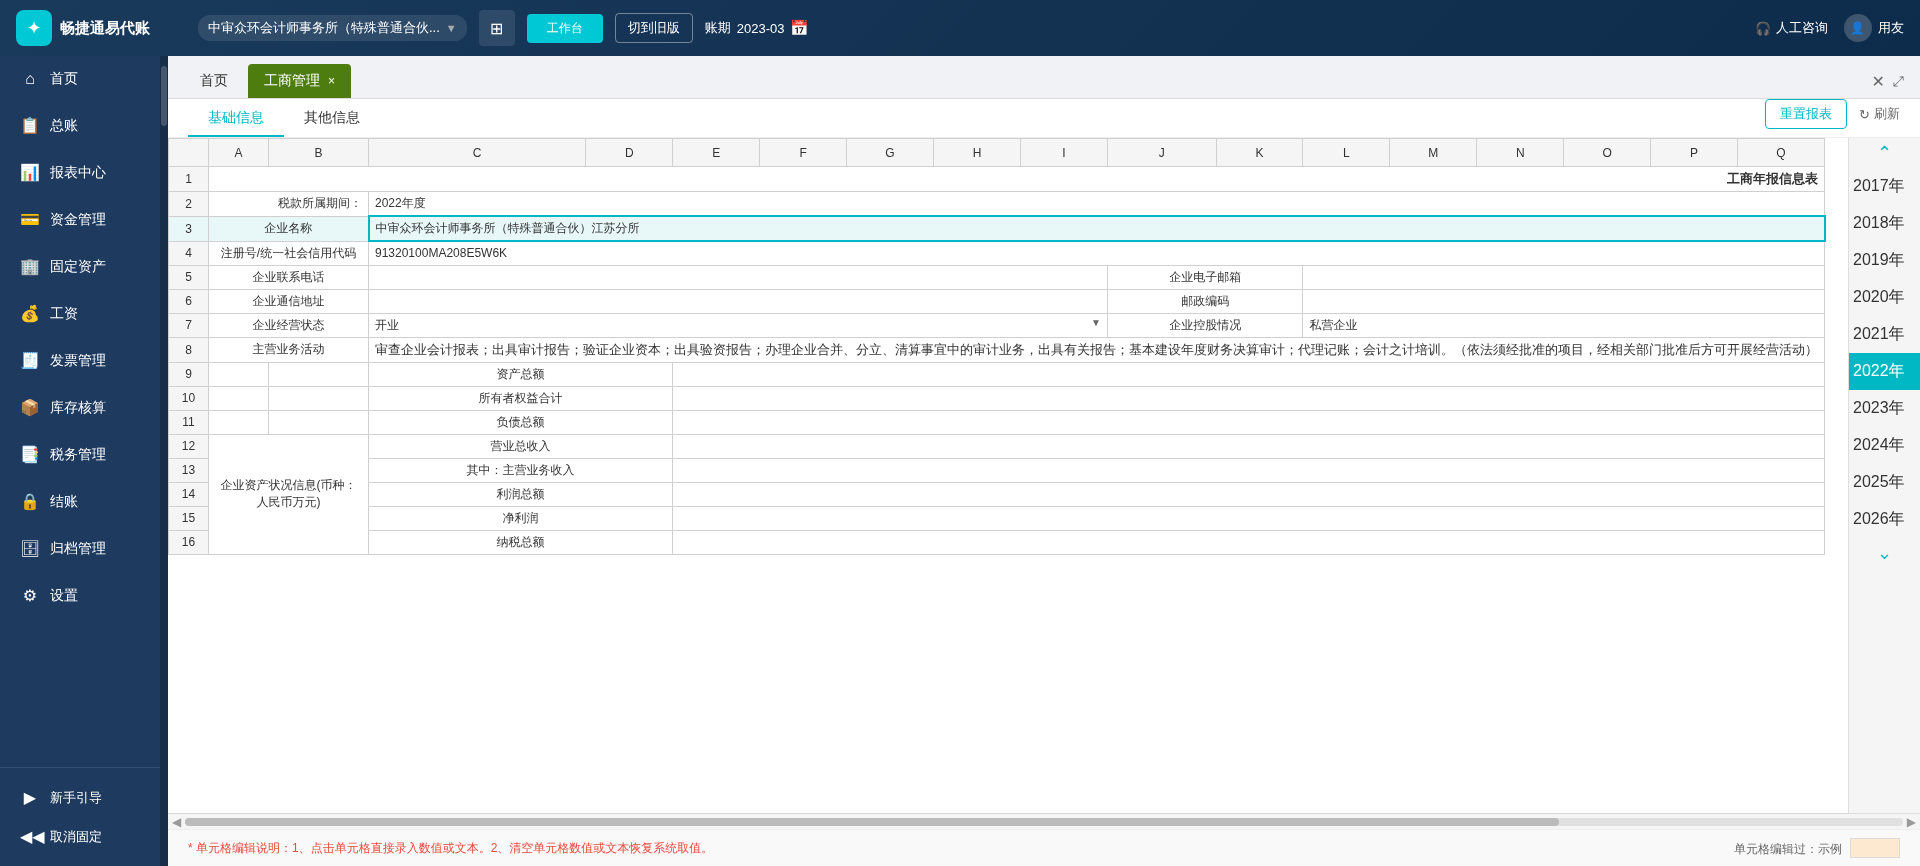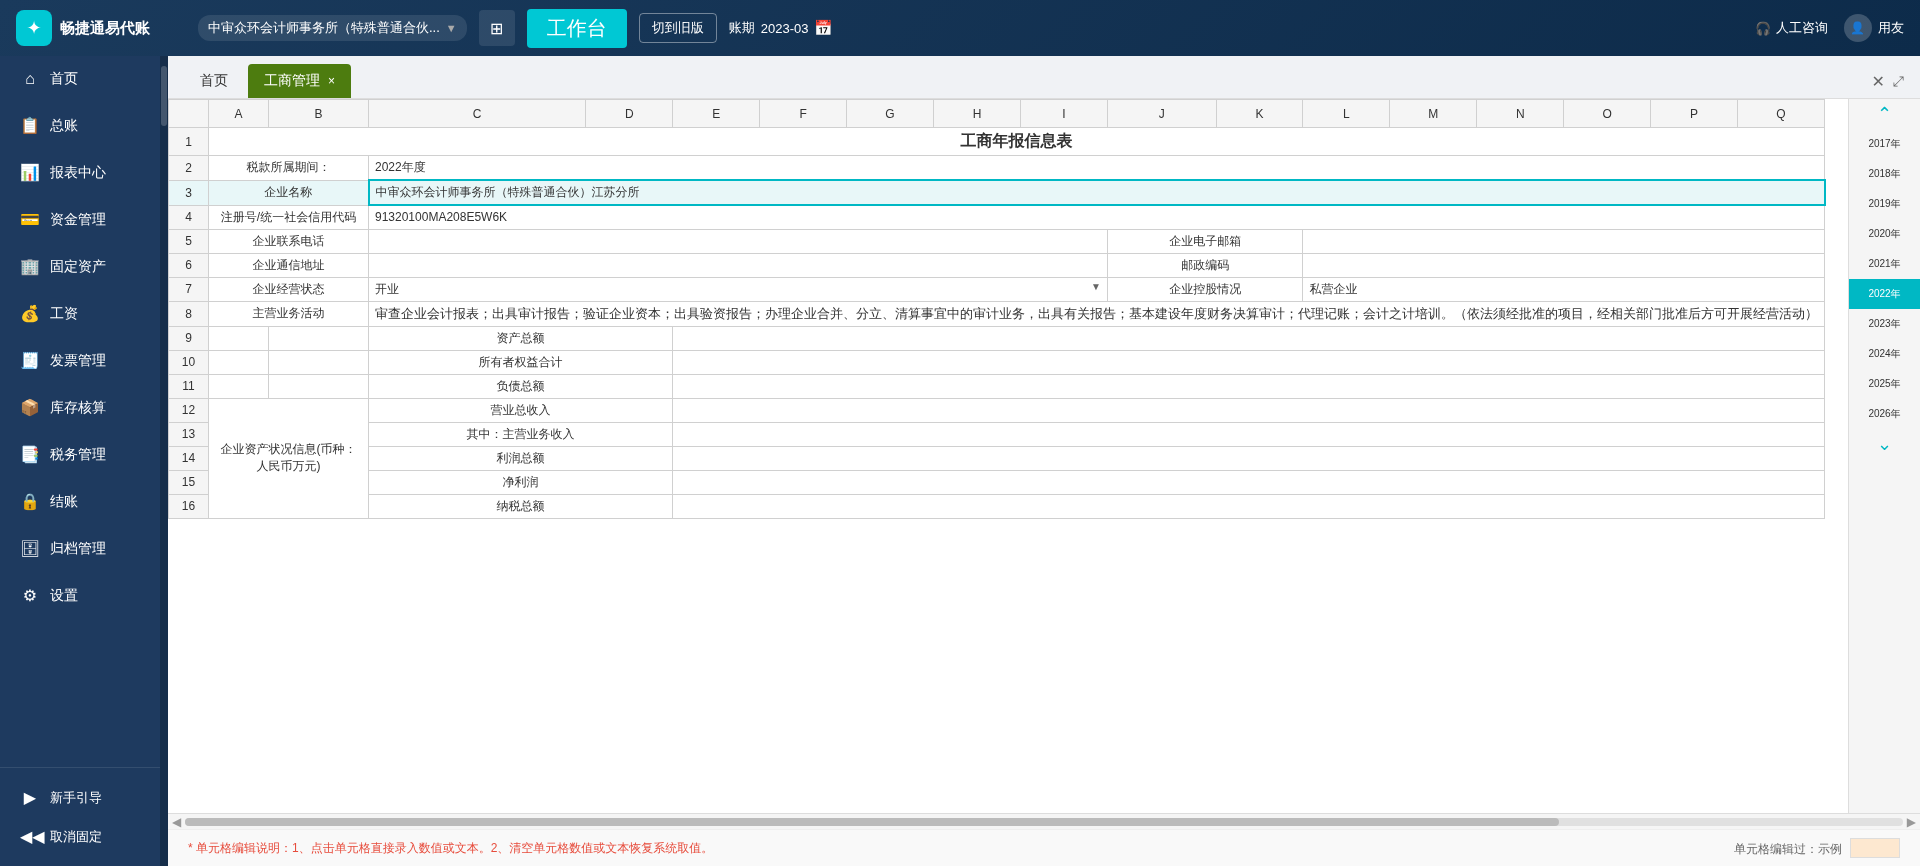--- a/index.html
+++ b/index.html
@@ -21,21 +21,21 @@
       max-width: 280px;
     }
     .company-selector .arrow { color: #aaa; font-size: 11px; }
     .icon-btn {
       width: 36px; height: 36px; background: rgba(255,255,255,0.1);
       border-radius: 4px; display: flex; align-items: center; justify-content: center;
       color: white; cursor: pointer; font-size: 16px;
     }
     .workbench-btn {
       background: #00c8d4; color: white; border-radius: 4px;
-      padding: 6px 20px; font-size: 20px; cursor: pointer; font-weight: 500;
+      padding: 6px 20px; font-size: 12px; cursor: pointer; font-weight: 500;
     }
     .old-version-btn {
       border: 1px solid rgba(255,255,255,0.4); color: white;
       border-radius: 4px; padding: 5px 12px; font-size: 13px; cursor: pointer;
     }
     .period-area { display: flex; align-items: center; gap: 6px; color: white; font-size: 13px; }
     .period-icon { font-size: 15px; cursor: pointer; }
     .spacer { flex: 1; }
     .user-area { display: flex; align-items: center; gap: 16px; color: white; font-size: 13px; }
     .user-area .service { display: flex; align-items: center; gap: 4px; cursor: pointer; }
@@ -116,37 +116,37 @@
       height: 28px; position: sticky; top: 0; z-index: 2;
     }
     .row-header {
       background: #f5f5f5; text-align: center; color: #333; font-weight: normal;
       min-width: 40px; width: 40px; position: sticky; left: 0; z-index: 1;
     }
     .col-header-first {
       background: #f5f5f5; position: sticky; top: 0; left: 0; z-index: 3;
     }
     .title-cell {
-      text-align: center; font-size: 16px; font-weight: bold; color: #333;
+      text-align: right; font-size: 13px; font-weight: bold; color: #333;
       background: white; padding: 10px;
     }
     .label-cell { text-align: center; color: #333; background: white; }
     .value-cell { background: white; color: #333; }
     .selected-row td { background: #e8f7f8 !important; }
     .selected-cell { border: 2px solid #00b8c4 !important; }
 
     
     .year-panel {
       width: 72px; background: #f5f5f5; border-left: 1px solid #ddd;
       display: flex; flex-direction: column; align-items: center; overflow: hidden;
     }
     .year-nav { width: 100%; display: flex; justify-content: center; padding: 4px 0; background: #f5f5f5; cursor: pointer; }
     .year-nav-icon { color: #00b8c4; font-size: 18px; }
     .year-item {
-      width: 100%; text-align: center; padding: 8px 4px; font-size: 10px;
+      width: 100%; text-align: left; padding: 8px 4px; font-size: 16px;
       cursor: pointer; color: #333;
     }
     .year-item.active { background: #00b8c4; color: white; border-radius: 0; }
 
     
     .bottom-scroll { height: 16px; background: #f5f5f5; border-top: 1px solid #ddd; display: flex; align-items: center; padding: 0 4px; }
     .scroll-left { font-size: 12px; color: #999; cursor: pointer; }
     .scroll-right { font-size: 12px; color: #999; cursor: pointer; margin-left: auto; }
     .h-scroll-track { flex: 1; height: 8px; background: #e0e0e0; border-radius: 4px; margin: 0 4px; }
     .h-scroll-thumb { width: 80%; height: 8px; background: #bbb; border-radius: 4px; }
@@ -276,20 +276,31 @@
         <span class="tab-close">×</span>
       </div>
       <div class="window-controls">
         <span class="close-icon">✕</span>
         <span class="expand-icon">⤢</span>
       </div>
     </div>
 
     <div class="page-content">
 
+      <div style="display:flex; align-items:flex-end; padding: 0 20px; border-bottom: 1px solid #eee;">
+        <div class="sub-tab active">基础信息</div>
+        <div class="sub-tab">其他信息</div>
+        <div class="sub-tab-actions">
+          <button class="reset-btn">重置报表</button>
+          <div class="refresh-btn">
+            <span>↻</span>
+            <span>刷新</span>
+          </div>
+        </div>
+      </div>
 
       <div style="flex:1; display:flex; overflow:hidden;">
         <div class="spreadsheet-wrapper">
           <table class="spreadsheet">
             <colgroup>
               <col style="width:40px">
               <col style="width:60px">
               <col style="width:100px">
               <col style="width:200px">
               <col style="width:80px">
@@ -331,21 +342,21 @@
             </thead>
             <tbody>
 
               <tr>
                 <td class="row-header">1</td>
                 <td colspan="17" class="title-cell">工商年报信息表</td>
               </tr>
 
               <tr>
                 <td class="row-header">2</td>
-                <td colspan="2" class="label-cell" style="padding-right:6px;font-family:Liberation Mono, monospace;">税款所属期间：</td>
+                <td colspan="2" class="label-cell" style="text-align:right; padding-right:6px;font-family:Liberation Mono, monospace;">税款所属期间：</td>
                 <td colspan="15" class="value-cell">2022年度</td>
               </tr>
 
               <tr class="selected-row">
                 <td class="row-header" style="background:#e8f7f8;">3</td>
                 <td colspan="2" class="label-cell" style="background:#e8f7f8;">企业名称</td>
                 <td colspan="15" class="selected-cell value-cell" style="border:2px solid #00b8c4; background:#e8f7f8;">中审众环会计师事务所（特殊普通合伙）江苏分所</td>
               </tr>
 
               <tr>

